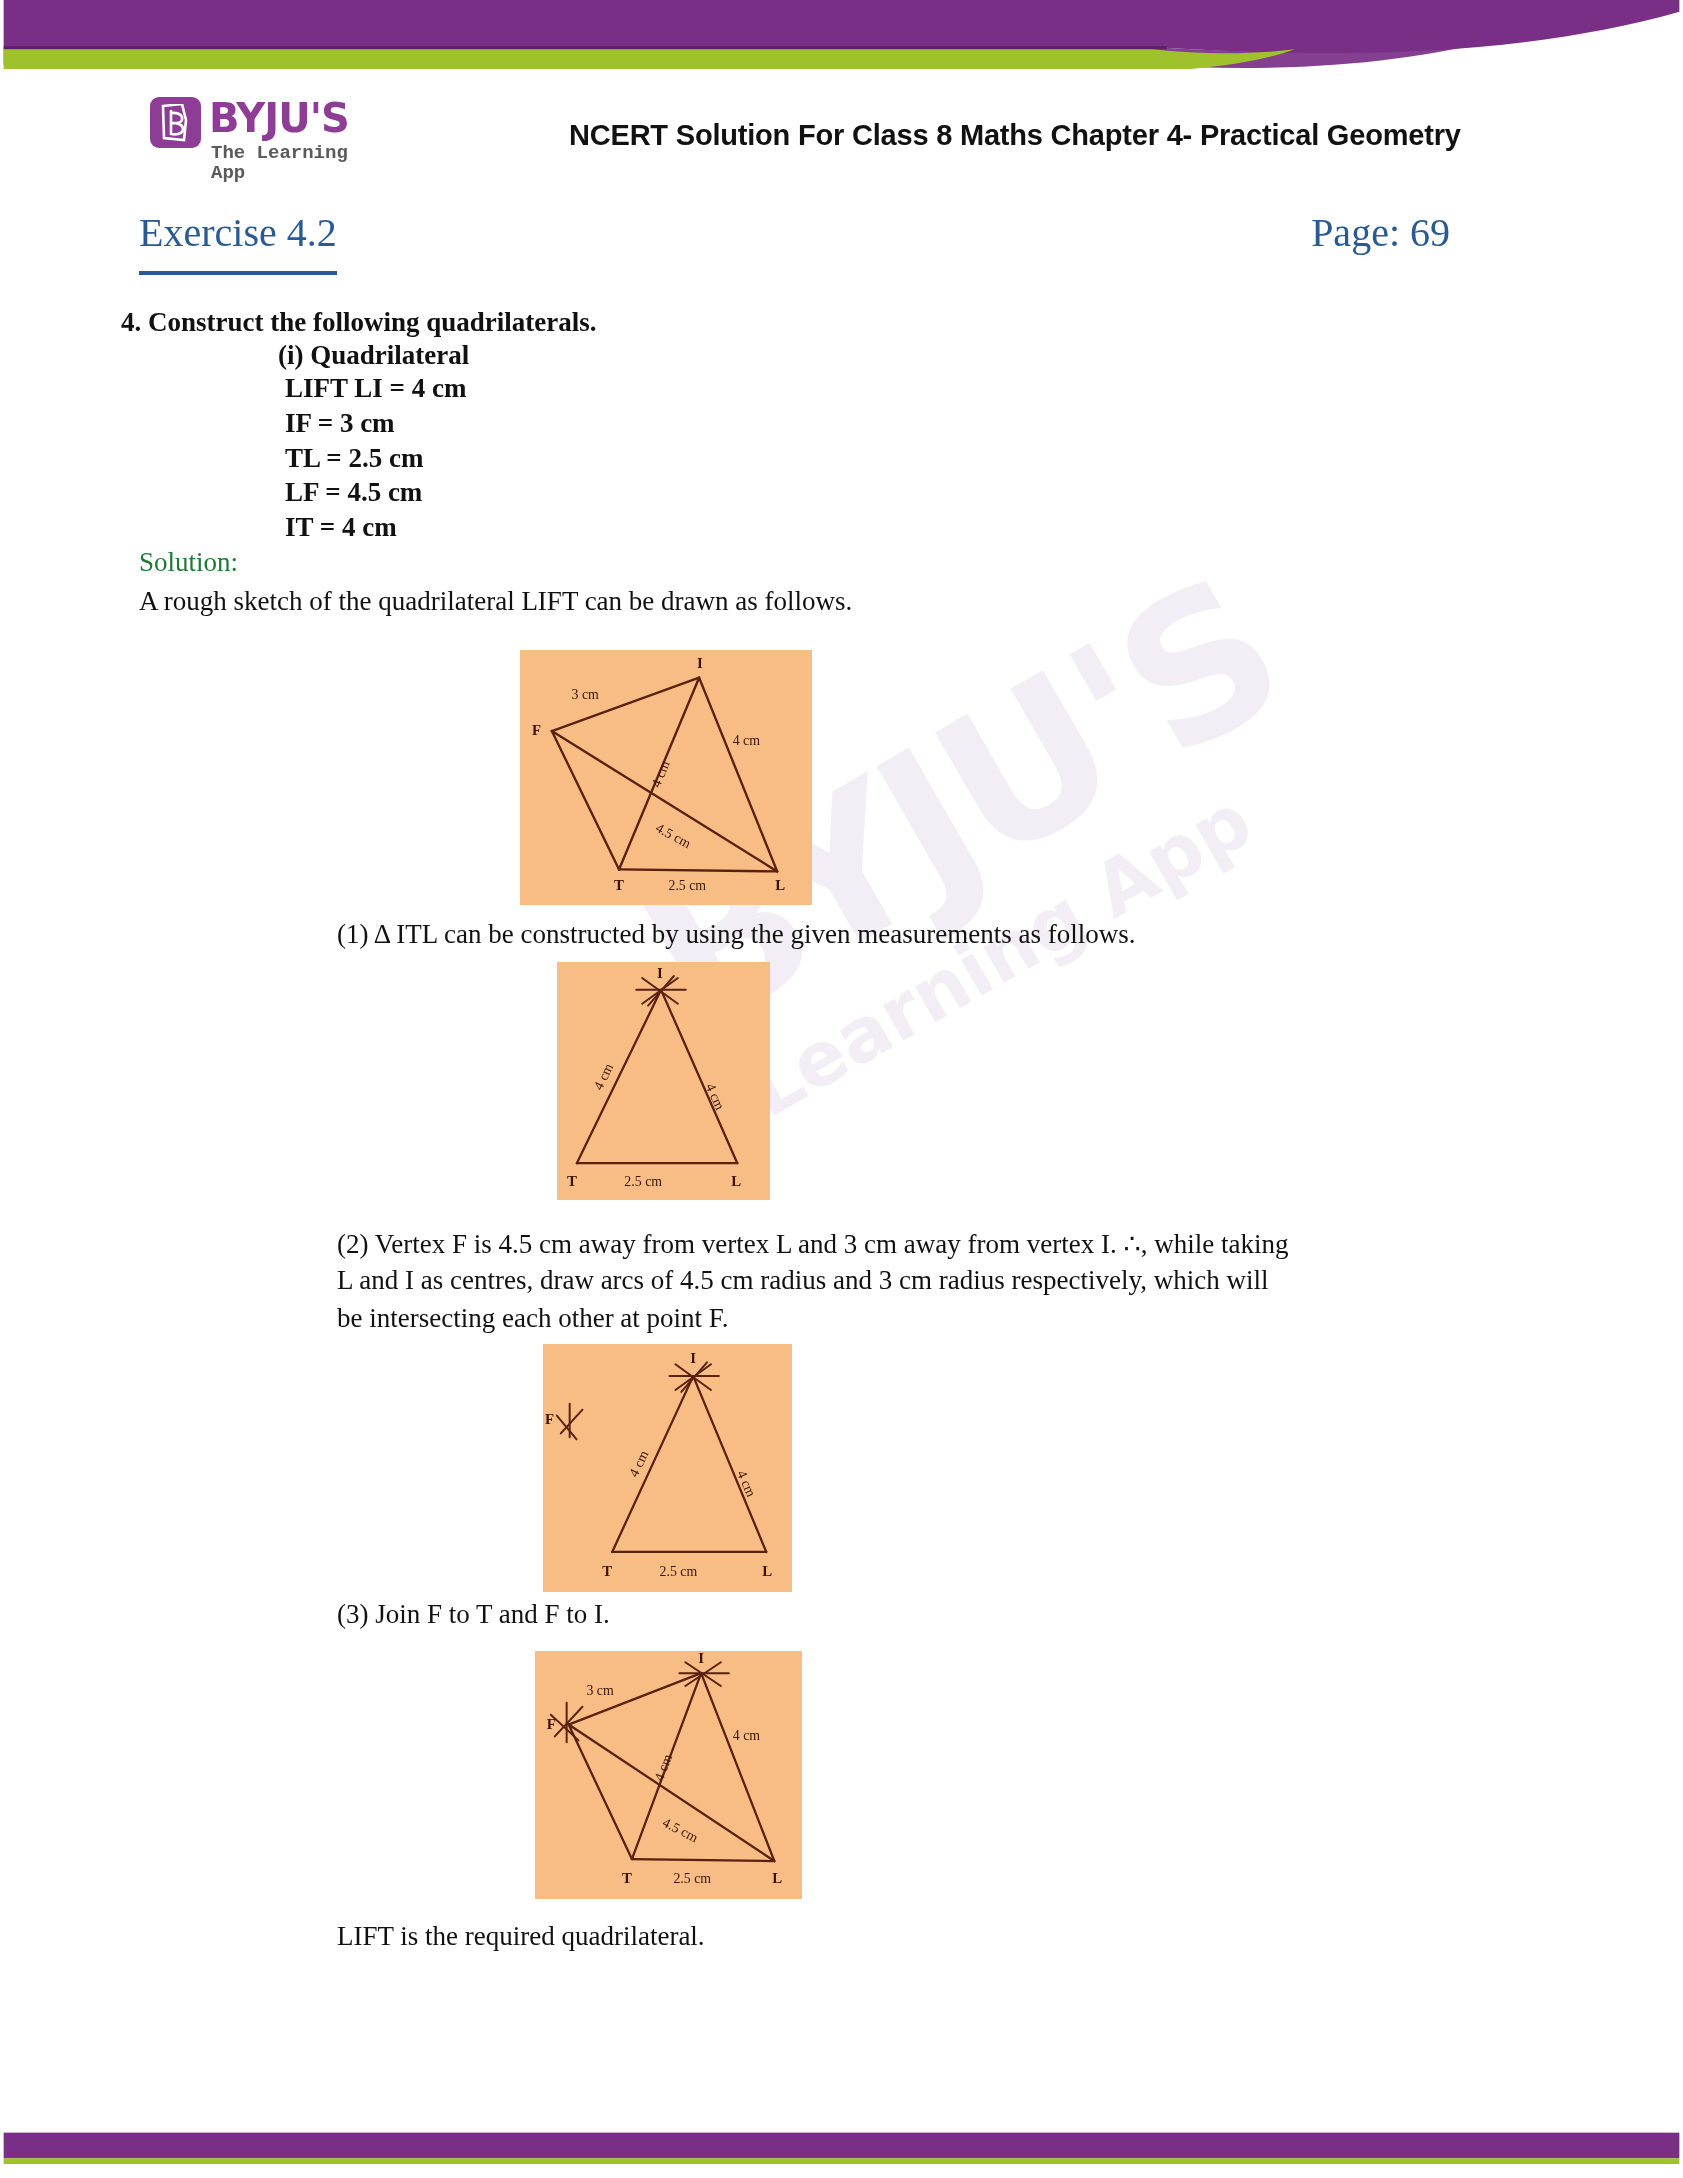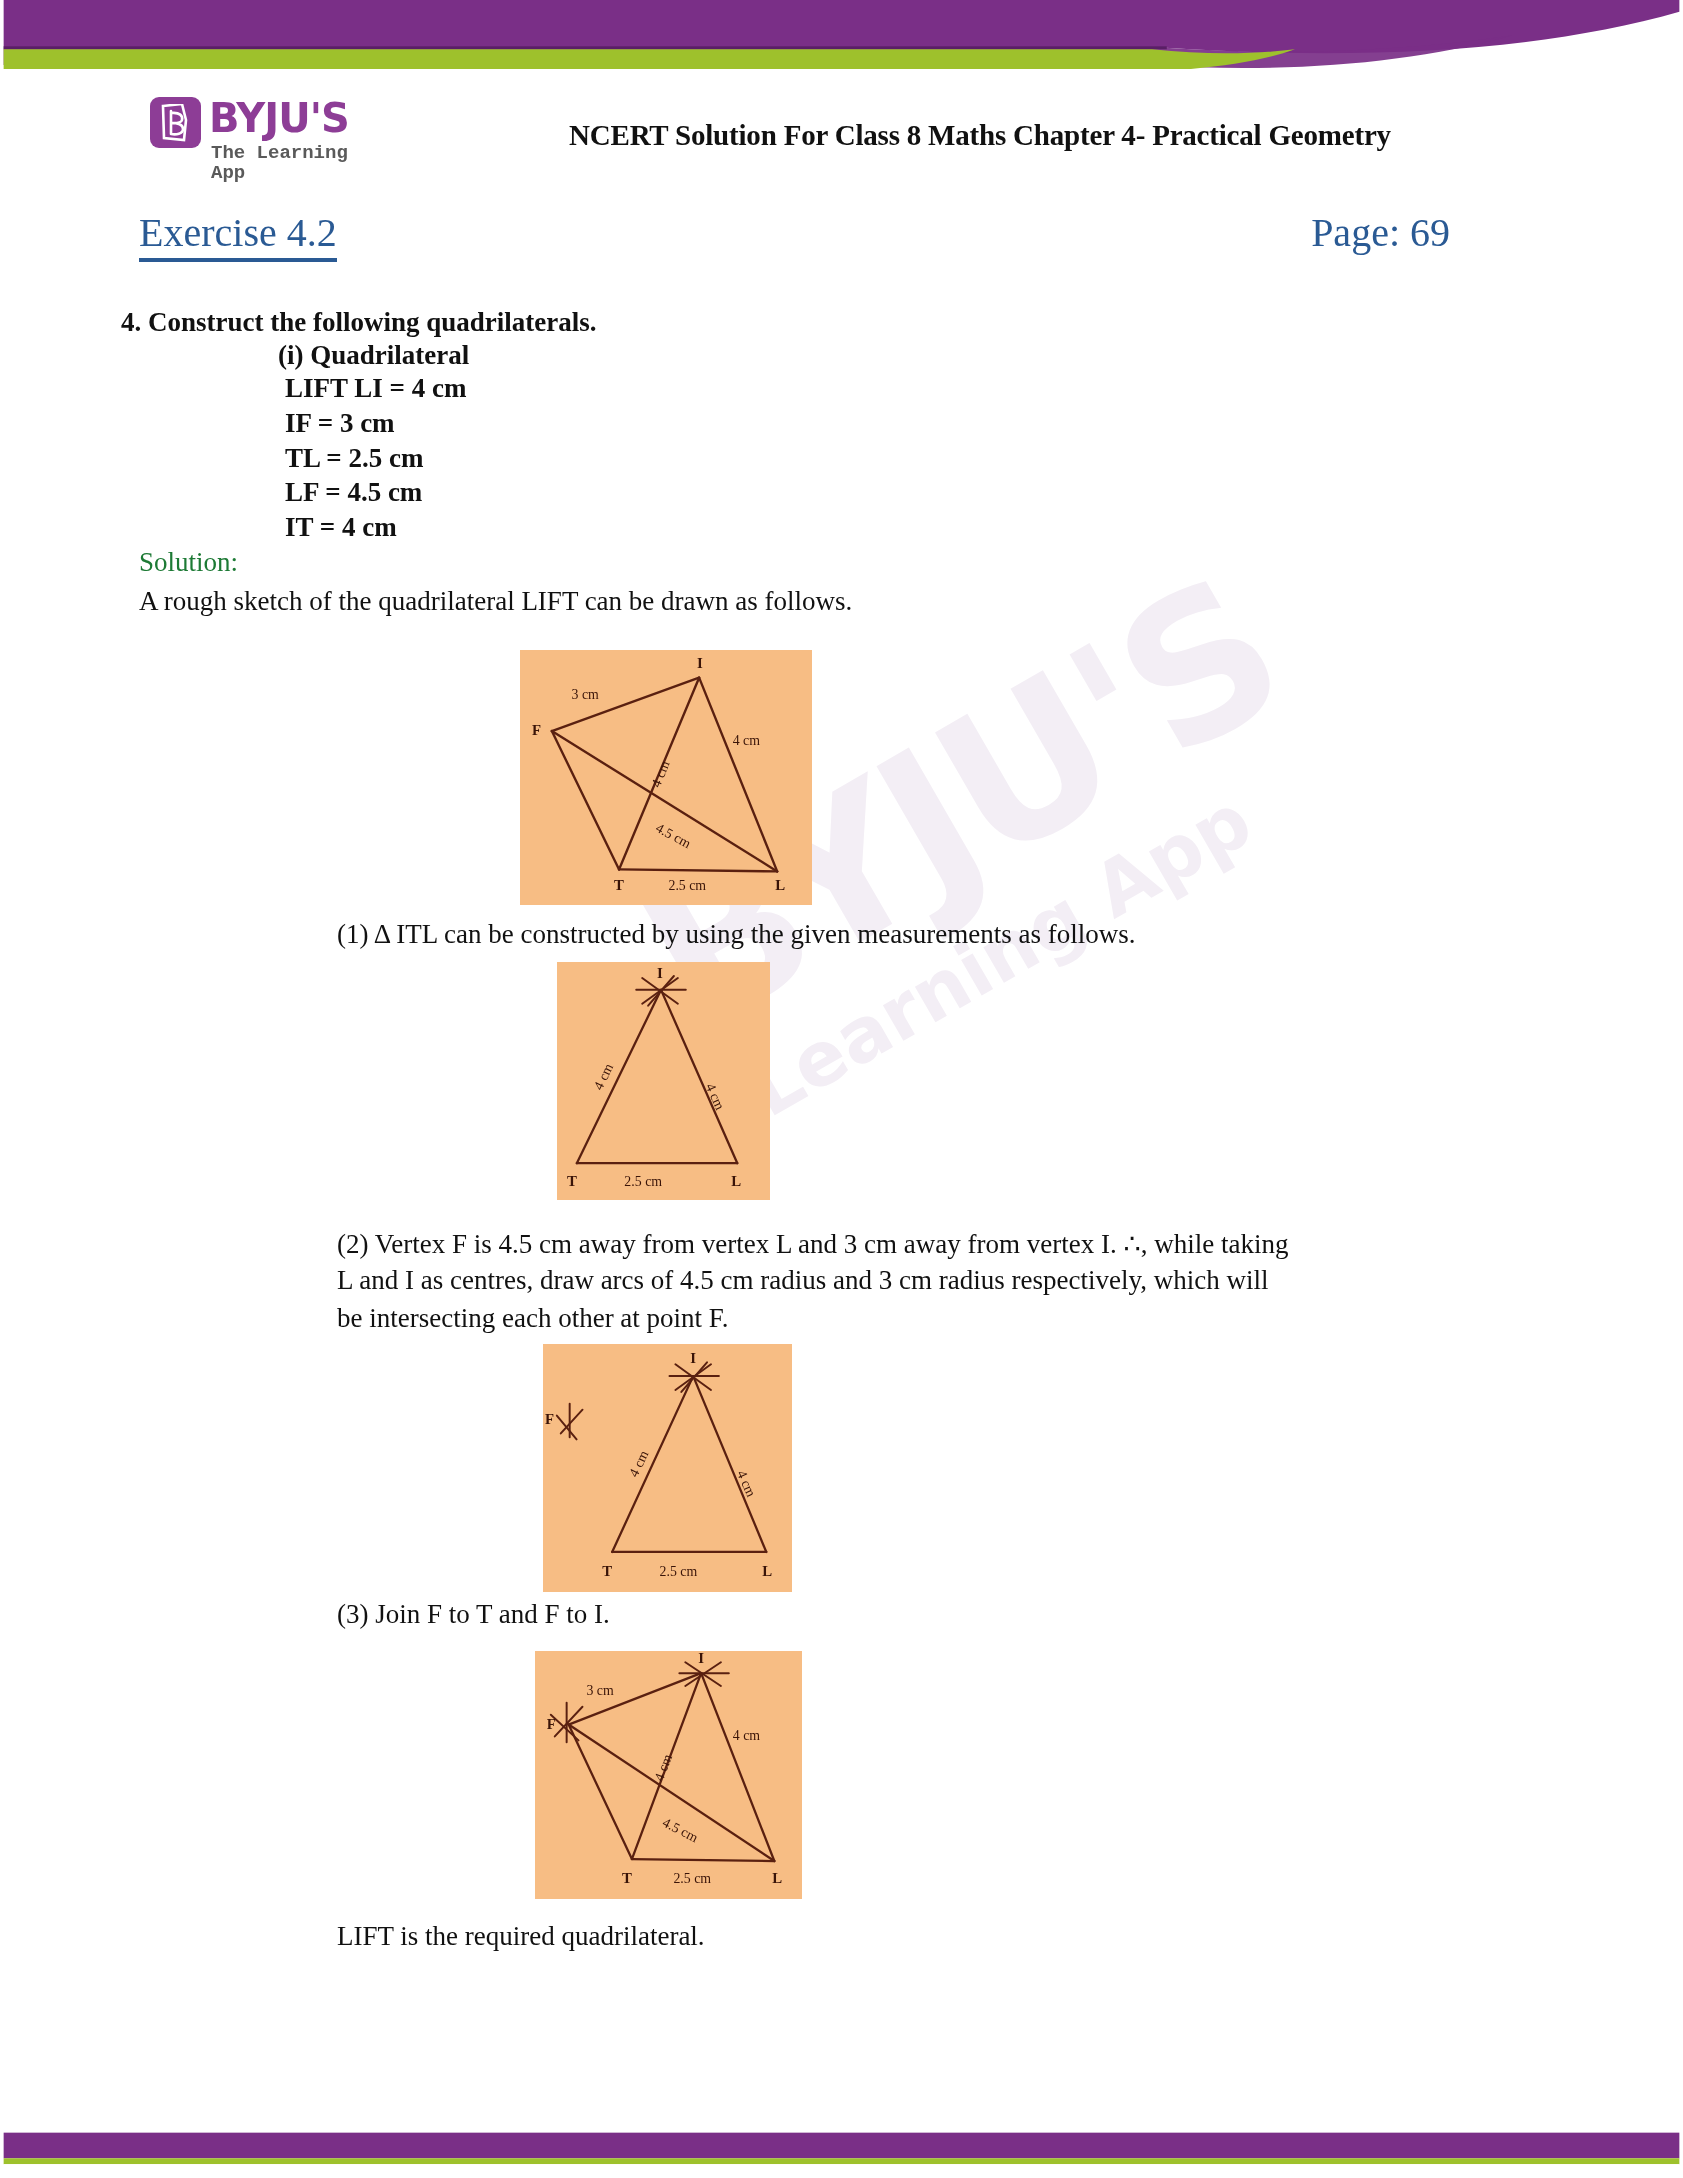--- a/index.html
+++ b/index.html
@@ -74,38 +74,38 @@
     font-size: 19px;
     color: #5a5a5a;
     line-height: 20px;
   }
 
   
   .doc-title {
     position: absolute;
     left: 569px; top: 119px;
     width: 792px;
-    font-family: Liberation Serif, serif;
+    font-family: Liberation Sans, sans-serif;
     font-weight: bold;
     font-size: 29px;
     color: #111111;
     letter-spacing: -0.2px;
     white-space: nowrap;
     z-index: 5;
   }
 
   
   .exercise-heading {
     position: absolute;
     left: 139px; top: 210px;
     font-family: "Liberation Serif", serif;
     font-size: 40px;
     color: #2a5a94;
     border-bottom: 4px solid #2a5a94;
-    padding-bottom: 2px;
+    padding-bottom: 15px;
     line-height: 46px;
     z-index: 5;
   }
   .page-number {
     position: absolute;
     right: 233px; top: 210px;
     font-family: "Liberation Serif", serif;
     font-size: 40px;
     color: #2a5a94;
     line-height: 46px;

